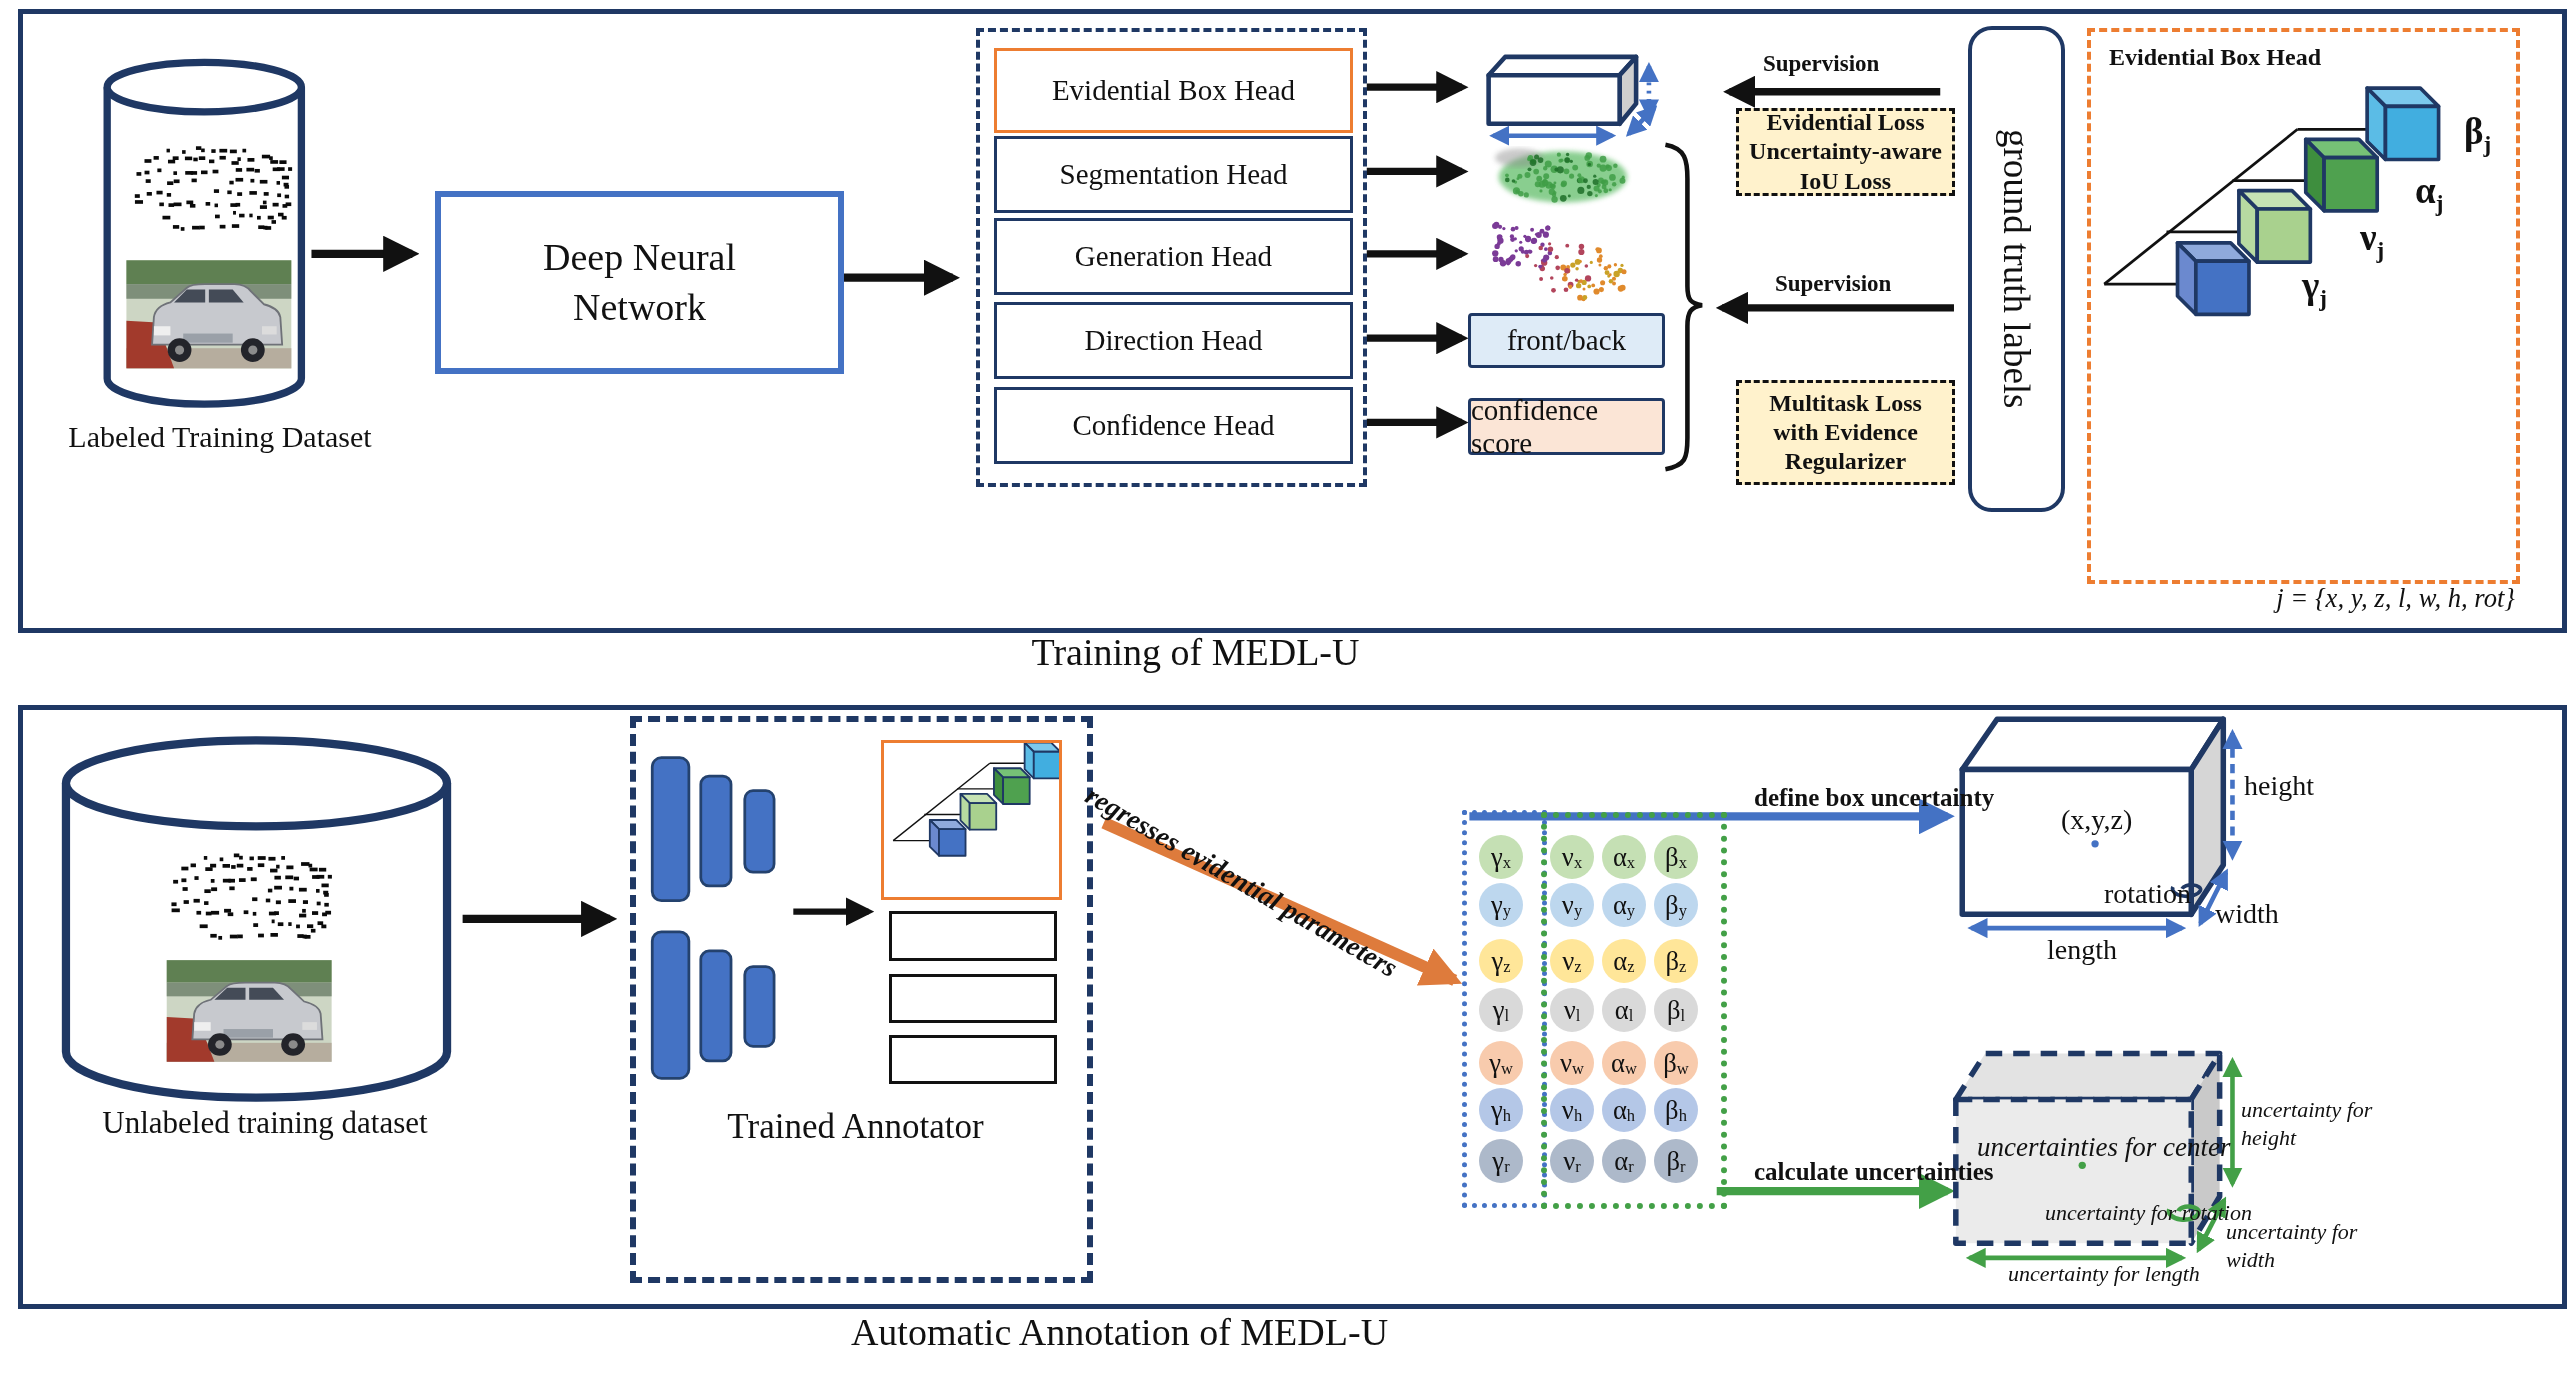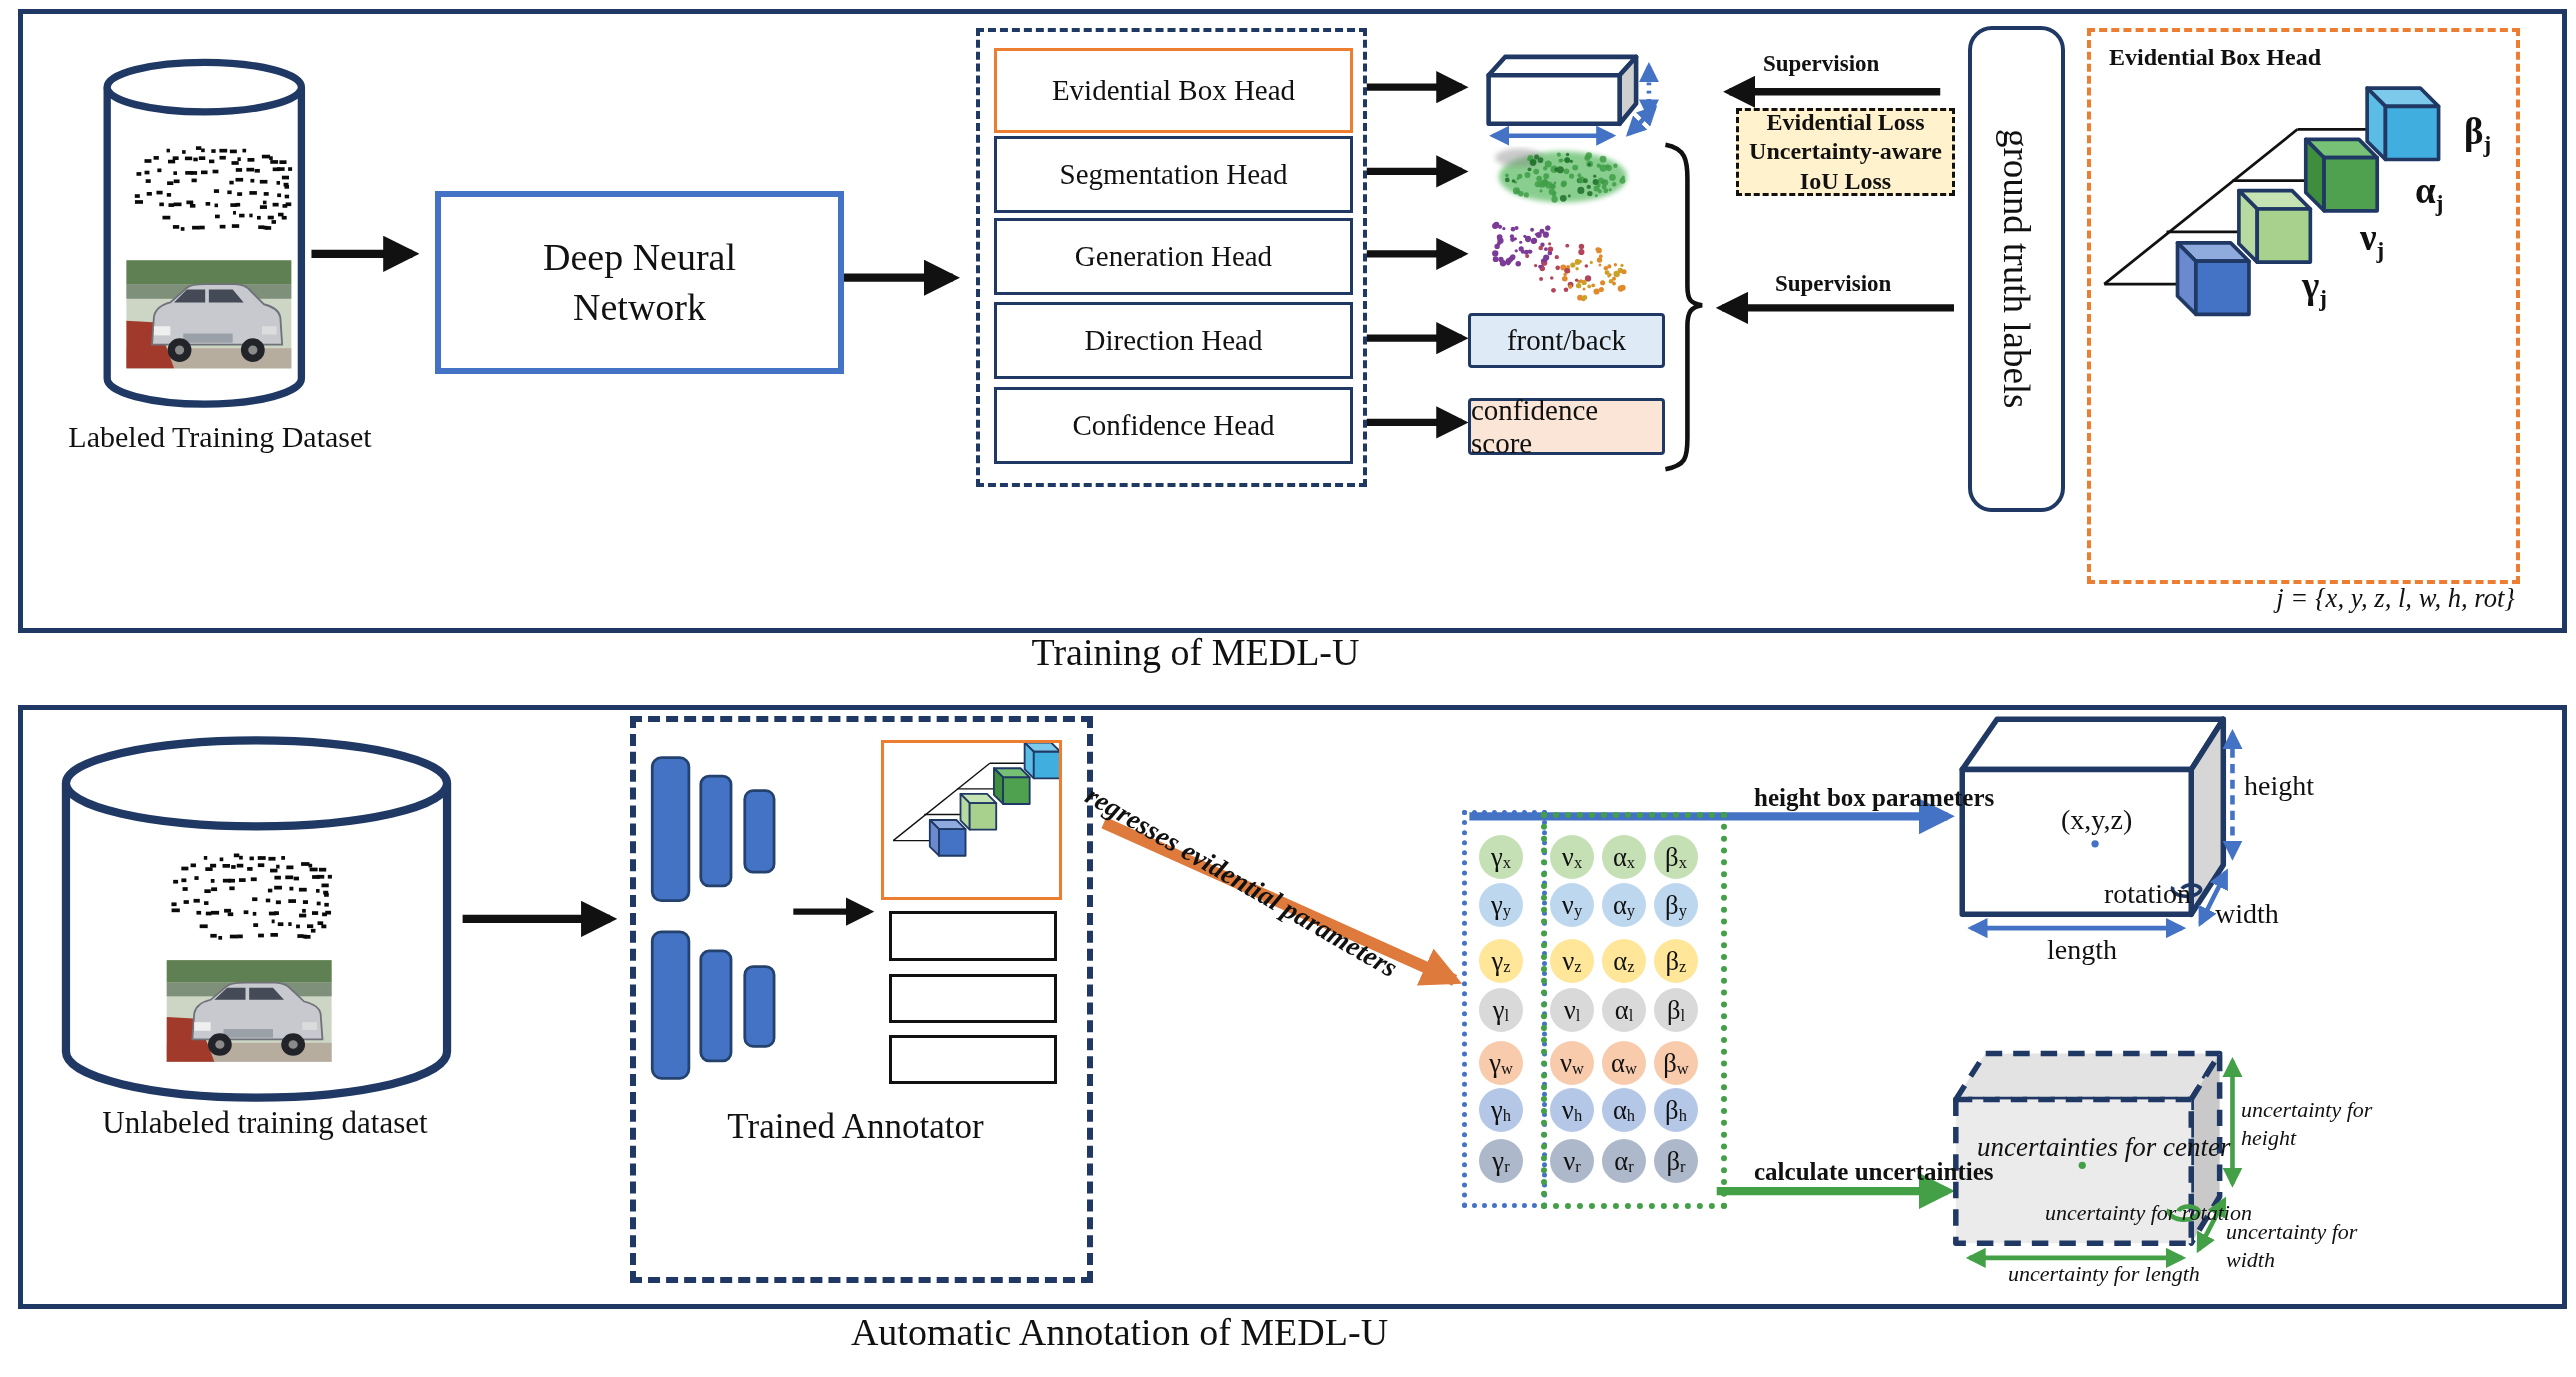--- a/index.html
+++ b/index.html
@@ -625,20 +625,23 @@
 
   <div class="out-pill" style="top:313px;height:49px;background:#DEEBF7;">front/back</div>
   <div class="out-pill" style="top:398px;height:51px;background:#FBE5D6;">confidence score</div>
 
   <div class="lbl" style="left:1763px;top:51px;font-size:23px;font-weight:600;">Supervision</div>
   <div class="lbl" style="left:1775px;top:271px;font-size:23px;font-weight:600;">Supervision</div>
 
   <div class="loss-box pre" style="top:108px;height:82px;">Evidential Loss
 Uncertainty-aware
 IoU Loss</div>
+  <div class="loss-box pre" style="top:380px;height:99px;">Multitask Loss
+with Evidence
+Regularizer</div>
 
   <div class="abs center vtext" style="left:1968px;top:26px;width:89px;height:478px;border:4.6px solid #1F3864;border-radius:24px;background:#fff;font-size:37px;">ground truth labels</div>
 
   <div class="abs" style="left:2087px;top:27.5px;width:425px;height:548px;border:4.6px dashed #ED7D31;"></div>
   <div class="lbl" style="left:2109px;top:44px;font-size:24px;font-weight:600;">Evidential Box Head</div>
 
   <div class="cube-lbl" style="left:2302px;top:264px;"><span>γ</span><sub>j</sub></div>
   <div class="cube-lbl" style="left:2360px;top:216px;"><span>ν</span><sub>j</sub></div>
   <div class="cube-lbl" style="left:2415px;top:169px;"><span>α</span><sub>j</sub></div>
   <div class="cube-lbl" style="left:2464px;top:110px;"><span>β</span><sub>j</sub></div>
@@ -768,21 +771,21 @@
       <div class="pcirc" style="left: 1654px; top: 1088px; background: rgb(180, 199, 231);">
         <span>β</span>
         <sub>h</sub>
       </div>
       <div class="pcirc" style="left: 1654px; top: 1139px; background: rgb(173, 185, 202);">
         <span>β</span>
         <sub>r</sub>
       </div>
     </div>
 
-  <div class="lbl b" style="left:1754px;top:784px;font-size:25px;">height box parameters</div>
+  <div class="lbl b" style="left:1754px;top:784px;font-size:25px;">define box uncertainty</div>
   <div class="lbl b" style="left:1754px;top:1158px;font-size:25px;">calculate uncertainties</div>
 
   <div class="lbl" style="left:2061px;top:804px;font-size:28px;">(x,y,z)</div>
   <div class="lbl" style="left:2244px;top:770px;font-size:28px;">height</div>
   <div class="lbl" style="left:2104px;top:878px;font-size:28px;">rotation</div>
   <div class="lbl" style="left:2215px;top:898px;font-size:28px;">width</div>
   <div class="lbl" style="left:2047px;top:934px;font-size:28px;">length</div>
 
   <div class="lbl ital" style="left:1977px;top:1132px;font-size:27px;">uncertainties for center</div>
   <div class="lbl ital" style="left:2045px;top:1200px;font-size:22px;">uncertainty for rotation</div>

